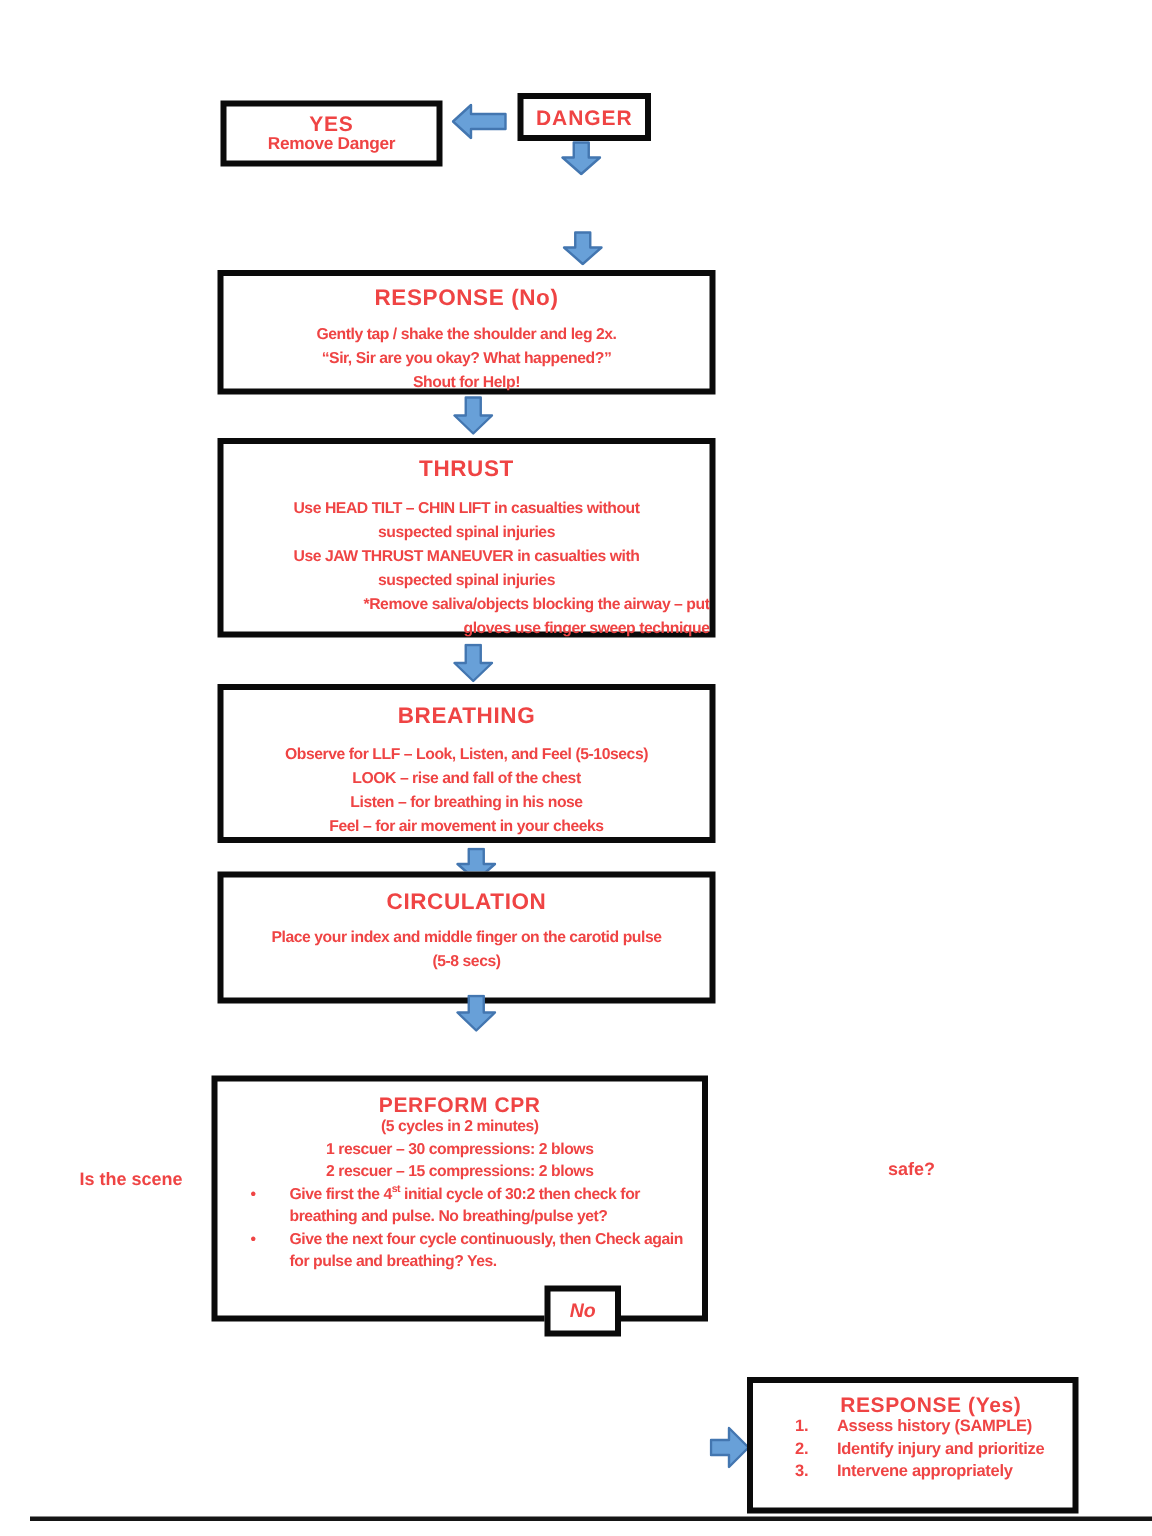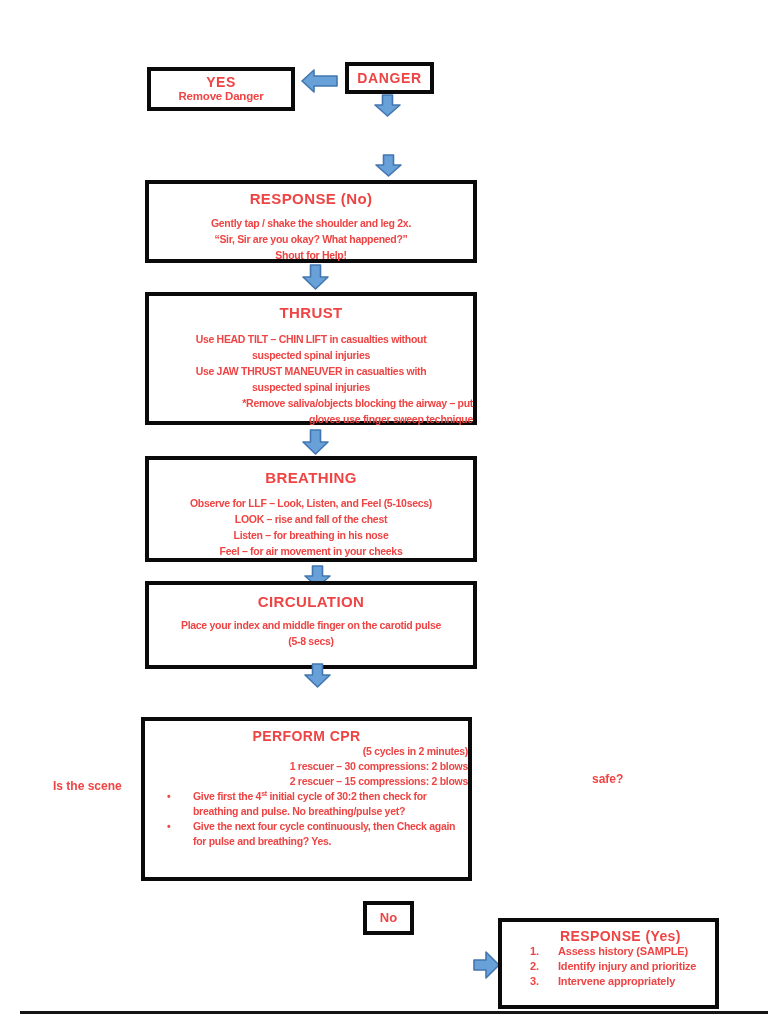--- a/index.html
+++ b/index.html
@@ -34,21 +34,21 @@
   }
   .left-align{text-align:right;padding-left:5px;}
   .arrow{position:absolute;}
   .floating-label{
     position:absolute;
     font-size:12px;
     font-weight:bold;
     white-space:nowrap;
   }
   .cpr-line{
-    font-size:10.5px;letter-spacing:-.3px;line-height:15px;white-space:nowrap;text-align:right;
+    font-size:10.5px;letter-spacing:-.3px;line-height:15px;white-space:nowrap;
   }
   .cpr-bullet{
     display:flex;text-align:left;
     font-size:10.5px;letter-spacing:-.3px;line-height:15px;
     padding-left:22px;
   }
   .cpr-bullet .marker{width:26px;flex:0 0 26px;text-align:left;}
   .cpr-bullet .btxt{width:272px;}
   sup{font-size:7px;vertical-align:super;line-height:0;}
   .ry-item{
@@ -155,21 +155,21 @@
     </div>
     <div class="cpr-bullet">
       <span class="marker">•</span>
       <span class="btxt">Give the next four cycle continuously, then Check again for pulse and breathing? Yes.</span>
     </div>
   </div>
 
   <div class="floating-label" style="left:53px;top:779px;">Is the scene</div>
   <div class="floating-label" style="left:592px;top:772px;">safe?</div>
 
-  <div class="box" style="left:363px;top:901px;width:51px;height:34px;line-height:25px;">
+  <div class="box" style="left:363px;top:857px;width:51px;height:34px;line-height:25px;font-style:italic;">
     <div style="font-size:13px;">No</div>
   </div>
 
   <svg class="arrow" style="left:473px;top:949px;" width="27" height="32" viewBox="0 0 27 32">
     <polygon points="1,11 13,11 13,3 26,16 13,29 13,21 1,21" stroke-width="1.6" stroke-linejoin="round" fill="#68A0D8"></polygon>
     <polygon points="1,11 13,11 13,3 26,16 13,29 13,21 1,21" fill="none" stroke-width="1.6" stroke-linejoin="round" stroke="#4376B0"></polygon>
   </svg>
 
   <div class="box" style="left:498px;top:918px;width:221px;height:91px;padding-top:6px;">
     <div class="box-title" style="font-size:14px;padding-left:24px;">RESPONSE (Yes)</div>

